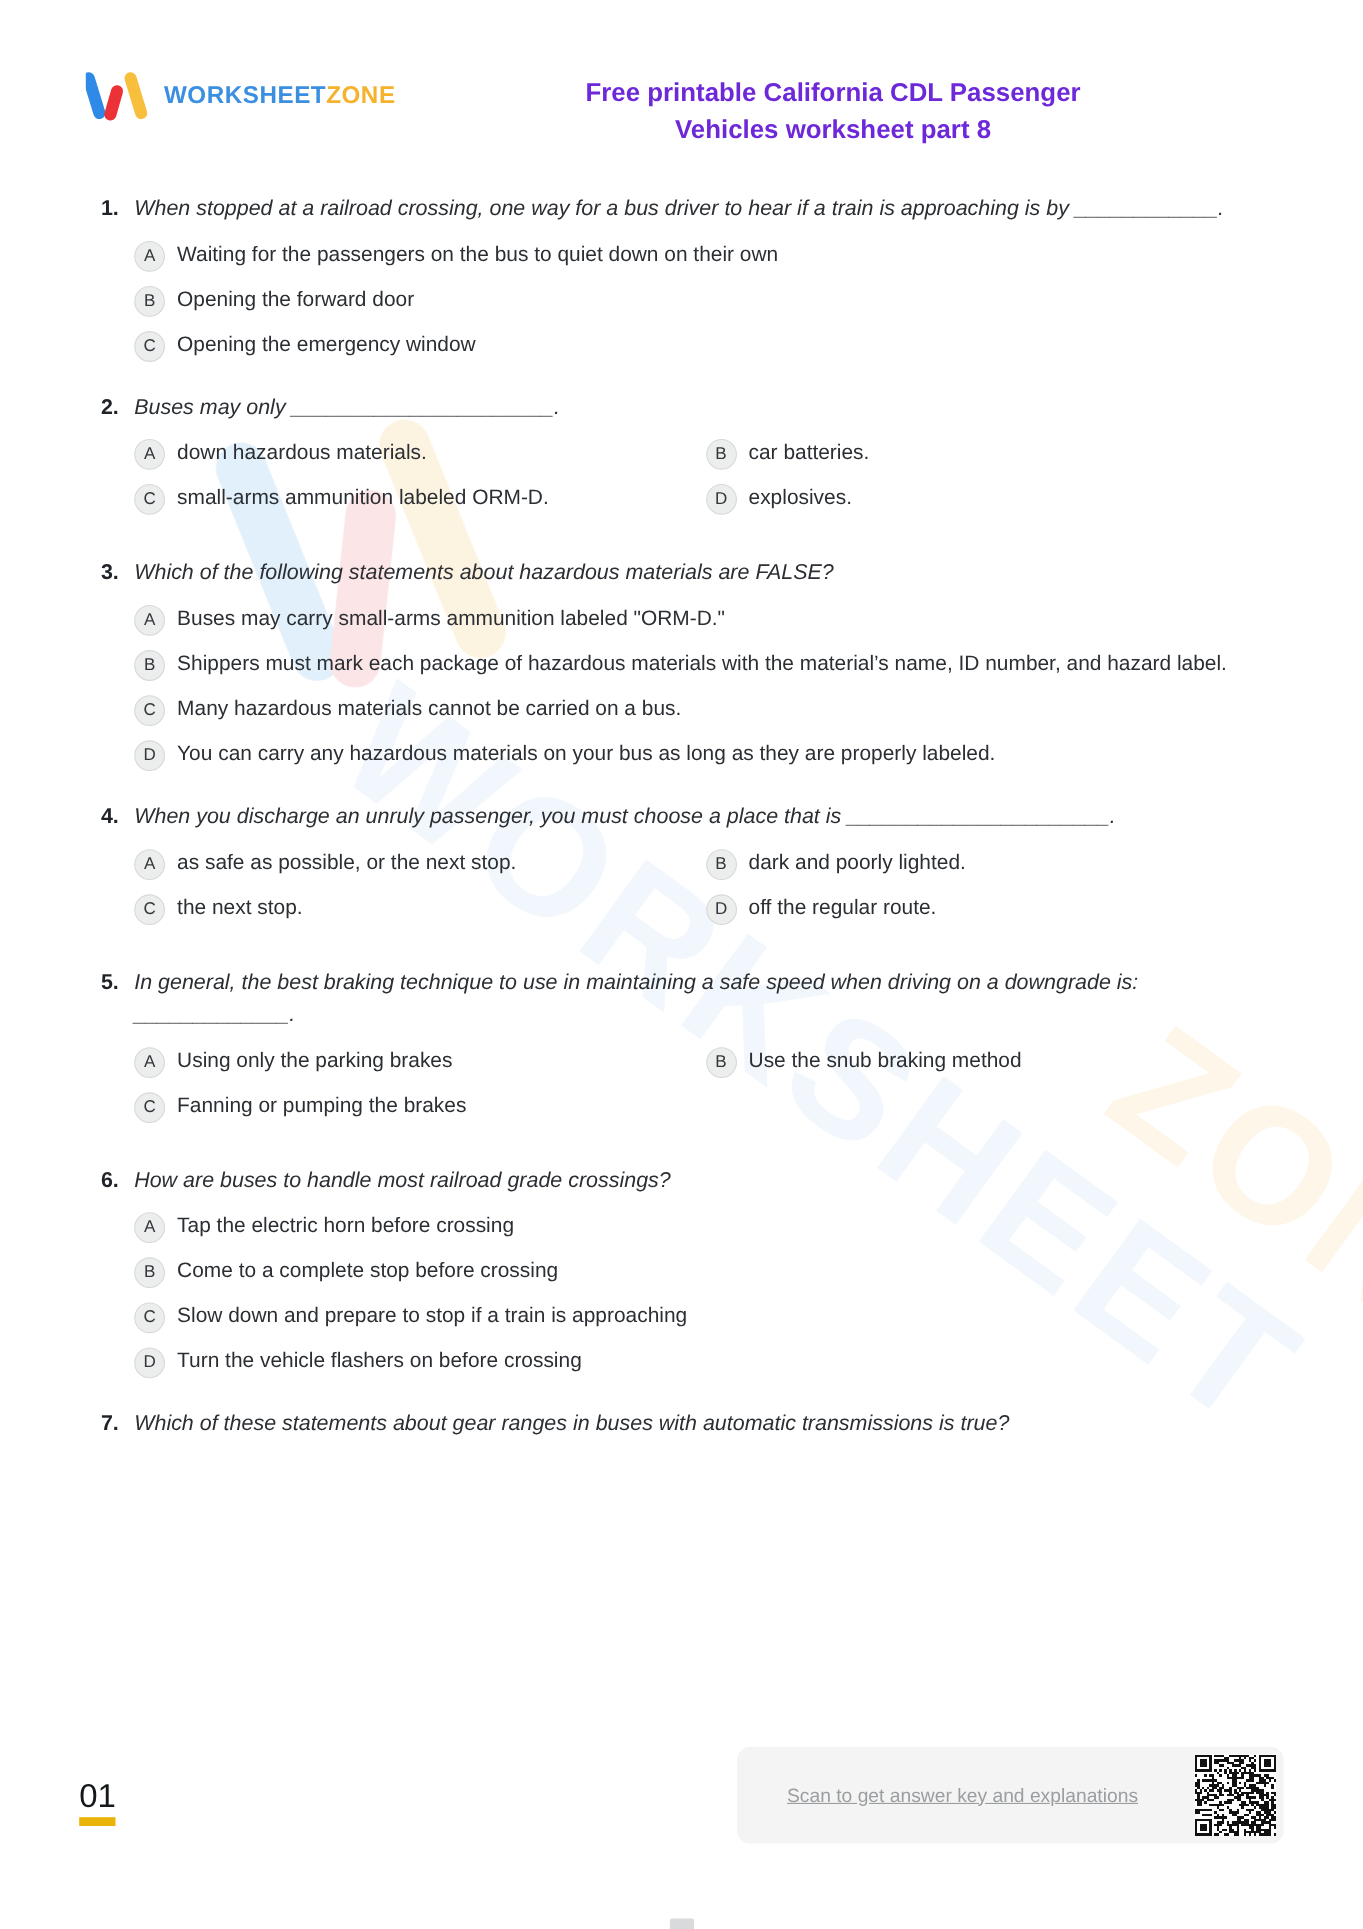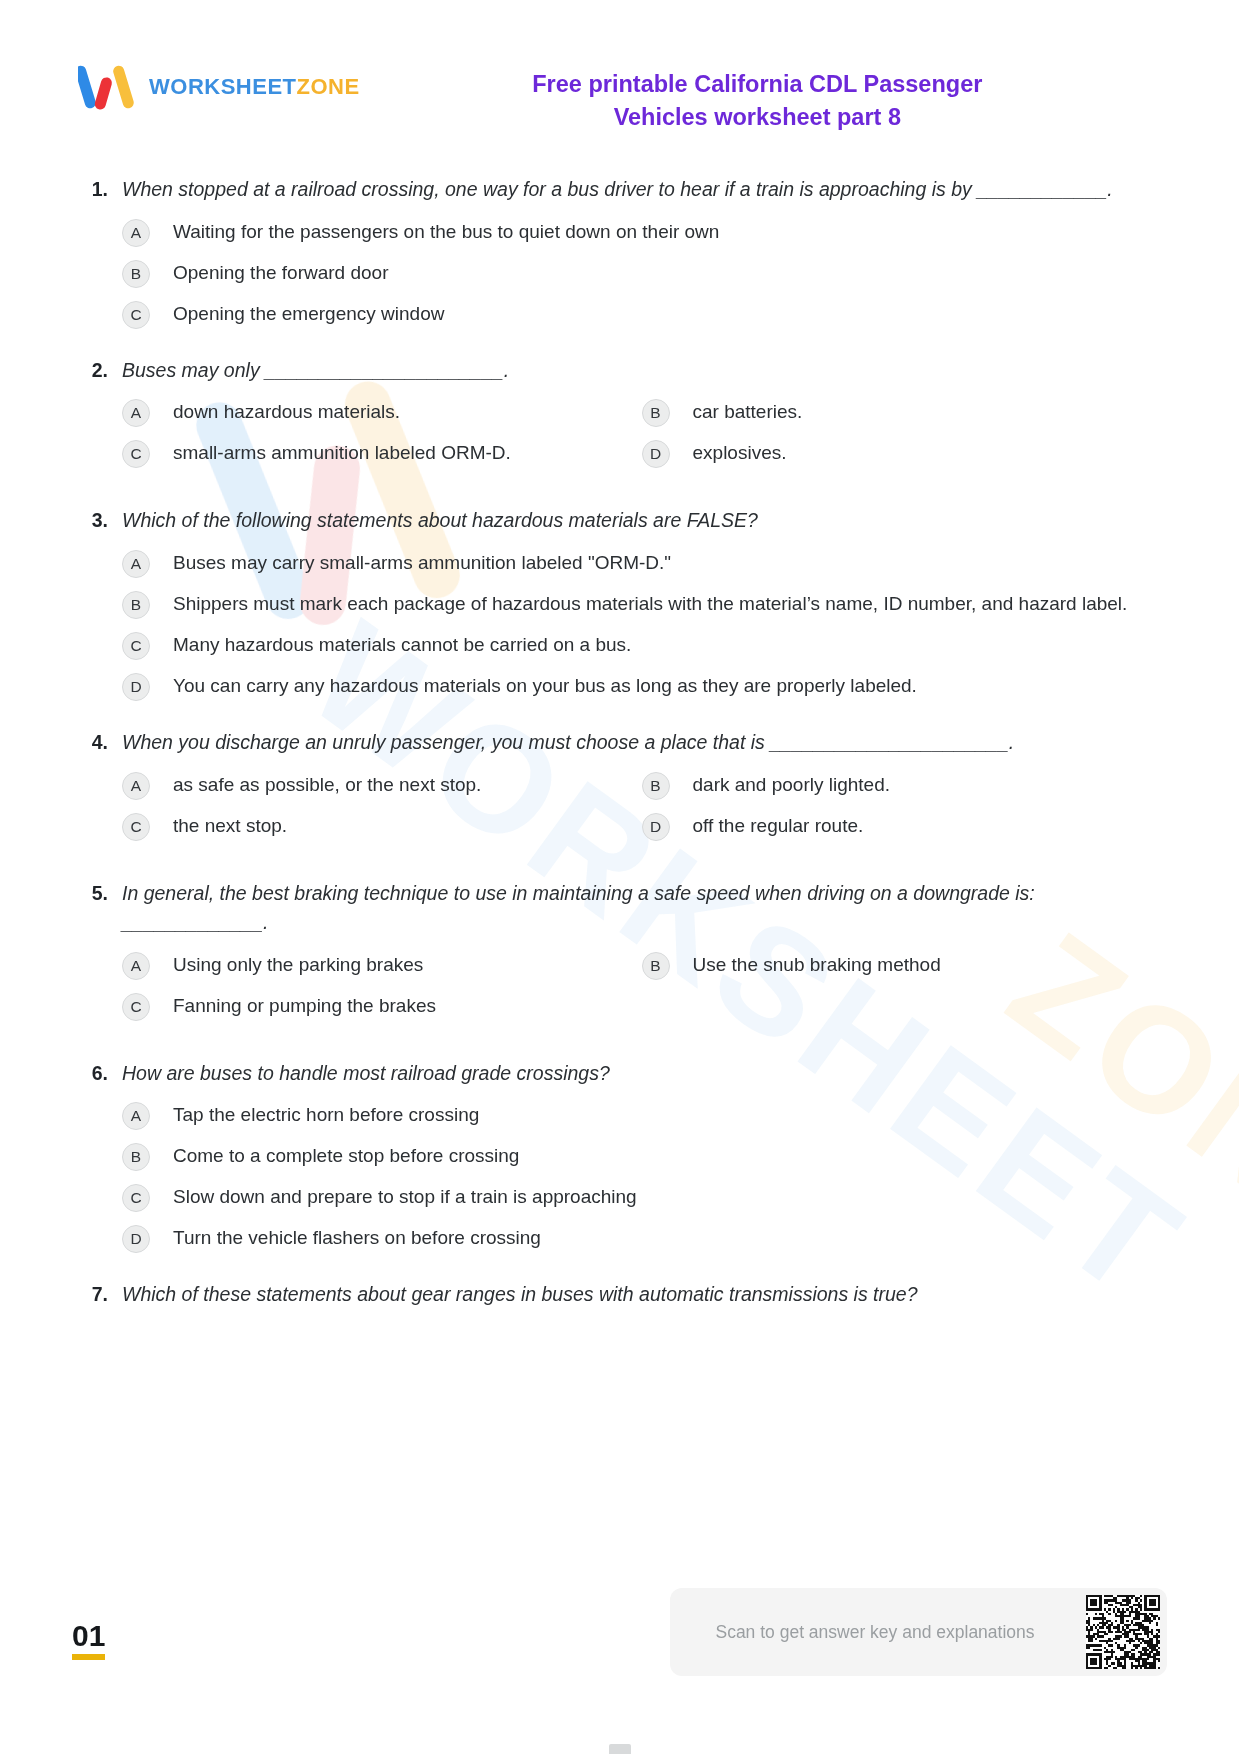--- a/index.html
+++ b/index.html
@@ -124,58 +124,58 @@
     font-size: 15.5px;
     line-height: 26px;
     text-align: center;
     margin-top: 2px;
   }
   .opt-text {
     font-size: 19px;
     line-height: 1.5;
     color: #2b2f33;
     padding-top: 1px;
-    margin-left: 12px;
   }
 
   
   .footer {
     position: absolute;
     left: 0; bottom: 0;
     width: 1239px;
     height: 190px;
     z-index: 3;
   }
   .page-no {
     position: absolute;
     left: 72px; bottom: 94px;
     font-size: 30px;
-    font-weight: 700;
+    font-weight: 400;
     color: #15181b;
-    border-bottom: 6px solid #eab308;
+    border-bottom: 8px solid #eab308;
     padding-bottom: 3px;
     line-height: 1;
   }
   .scanbar {
     position: absolute;
     right: 72px; bottom: 78px;
     width: 497px; height: 88px;
     background: #f4f4f4;
     border-radius: 12px;
     display: flex;
     align-items: center;
     justify-content: flex-end;
     padding-right: 7px;
   }
   .scan-label {
     flex: 1 1 auto;
     text-align: center;
     font-size: 17.5px;
     color: #9a9ea1;
     padding-right: 6px;
+    text-decoration: underline;
   }
   .qr {
     flex: 0 0 auto;
     width: 74px; height: 74px;
     background: #ffffff;
     display: block;
   }
   .tiny-mark {
     position: absolute;
     left: 50%;

